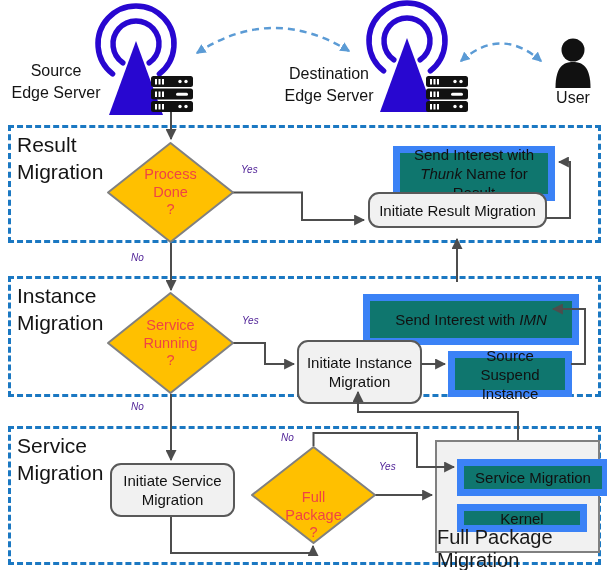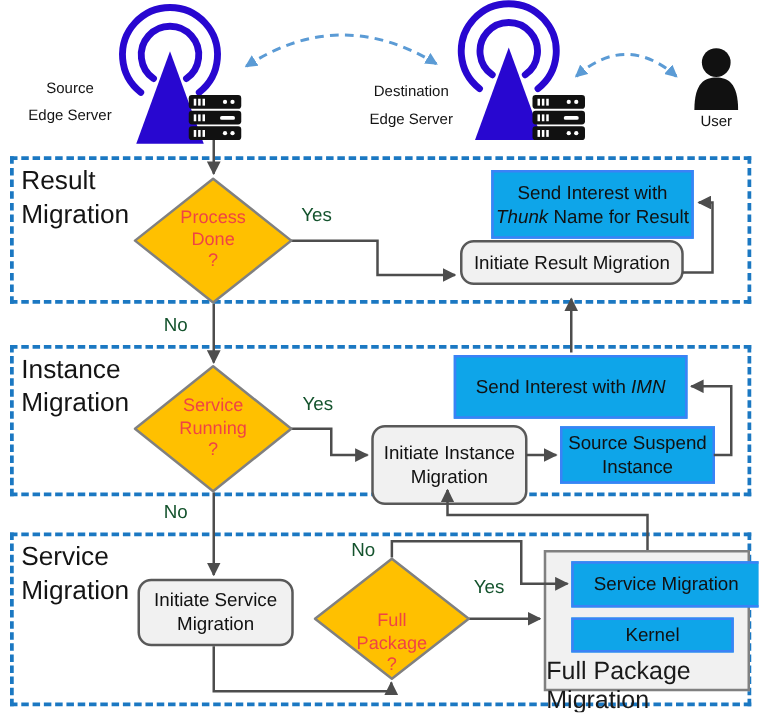--- a/index.html
+++ b/index.html
@@ -3,29 +3,29 @@
 <meta charset="utf-8">
 <style>
   html,body{margin:0;padding:0;background:#ffffff;}
   #stage{
     position:relative;width:607px;height:570px;background:#ffffff;overflow:hidden;
     font-family:"Liberation Sans", sans-serif;color:#111;
   }
   .abs{position:absolute;box-sizing:border-box;}
   .section{border:3px dashed #1B78C2;background:transparent;z-index:1;}
   .section-title{font-size:21px;line-height:27px;color:#141414;z-index:4;}
-  .bluebox{background:#0ea5e9;border:2px solid #3b82f6;z-index:2;}
+  .bluebox{background:#0f766e;border:7px solid #3b82f6;z-index:2;margin-top:10px;}
   .graybox{background:#F1F1F1;border:2px solid #595959;border-radius:11px;z-index:2;}
   .containerbox{background:#F1F1F1;border:2px solid #808080;z-index:2;}
   .center{display:flex;flex-direction:column;align-items:center;justify-content:center;text-align:center;}
   .boxtext{font-size:15px;line-height:19px;color:#111;}
   .fpm-label{font-size:20px;font-weight:normal;color:#1a1a1a;z-index:4;}
   .diamond-text{font-size:14.5px;line-height:17.5px;text-align:center;color:#ef4444;z-index:4;}
-  .yn{font-size:15px;color:#14532d;z-index:4;}
-  .toplabel{font-size:12px;line-height:21.5px;text-align:center;color:#141414;z-index:4;}
+  .yn{font-size:10px;color:#4c1d95;z-index:4;font-style:italic;}
+  .toplabel{font-size:16px;line-height:21.5px;text-align:center;color:#141414;z-index:4;}
   svg.overlay{position:absolute;left:0;top:0;z-index:3;pointer-events:none;}
   i{font-style:italic;}
 </style>
 </head>
 <body>
 
 <div id="stage">
 
   <div class="abs section" style="left:8px;top:125px;width:593px;height:118px;"></div>
   <div class="abs section" style="left:8px;top:276px;width:593px;height:121px;"></div>
@@ -33,21 +33,21 @@
 
   <div class="abs bluebox center boxtext" style="left:393px;top:136px;width:162px;height:55px;">
     <div>Send Interest with</div>
     <div><i>Thunk</i><span> Name for Result</span></div>
   </div>
 
   <div class="abs graybox center boxtext" style="left:368px;top:192px;width:179px;height:36px;">
     <div>Initiate Result Migration</div>
   </div>
 
-  <div class="abs bluebox center boxtext" style="left:363px;top:284px;width:187px;height:51px;">
+  <div class="abs bluebox center boxtext" style="left:363px;top:284px;width:216px;height:51px;">
     <div><span>Send Interest with </span><i>IMN</i></div>
   </div>
 
   <div class="abs graybox center boxtext" style="left:297px;top:340px;width:125px;height:64px;">
     <div>Initiate Instance</div>
     <div>Migration</div>
   </div>
 
   <div class="abs bluebox center boxtext" style="left:448px;top:341px;width:124px;height:46px;">
     <div>Source Suspend</div>

